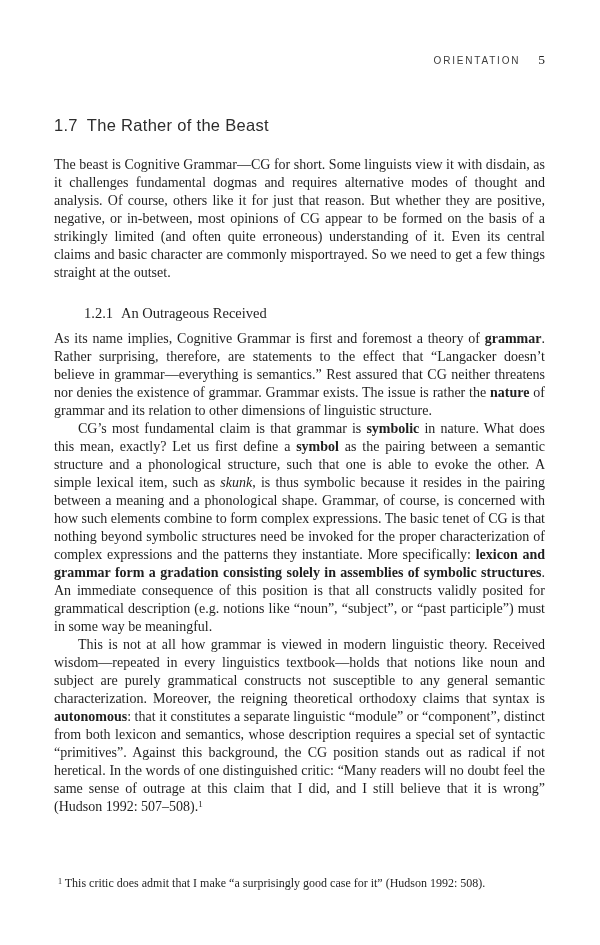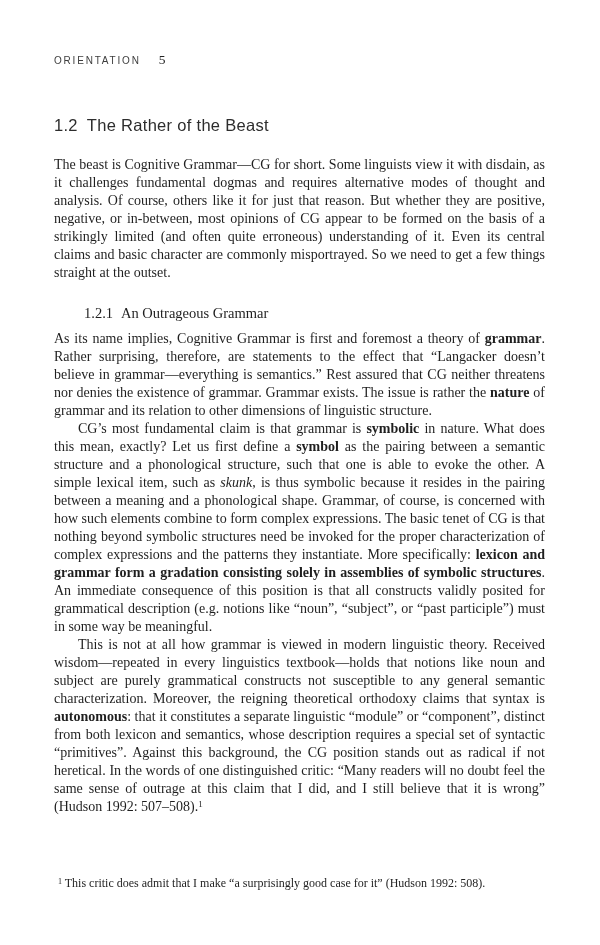--- a/index.html
+++ b/index.html
@@ -9,21 +9,21 @@
     font-family: "Liberation Serif", serif;
     color: #1f1f1f;
     position: relative;
     overflow: hidden;
   }
   .page { position: absolute; inset: 0; background: #ffffff; }
 
   
   .running-head {
     position: absolute; top: 50px; left: 54px; right: 55px;
-    white-space: nowrap;
+    text-align: right; white-space: nowrap;
   }
   .running-title {
     font-family: "Liberation Sans", sans-serif;
     font-size: 10px; letter-spacing: 1.8px;
     color: #3d3d3d;
   }
   .page-num {
     font-family: "Liberation Serif", serif;
     font-size: 13.5px; color: #222222;
     margin-left: 18px;
@@ -90,27 +90,27 @@
 <div class="page">
 
   <div class="running-head">
     <span class="running-title">ORIENTATION</span><span class="page-num">5</span>
   </div>
 
   <div class="content">
 
 
     <h2 class="section-heading">
-      <span class="num">1.2</span><span>The Rather of the Beast</span>
+      <span class="num">1.7</span><span>The Rather of the Beast</span>
     </h2>
 
     <p><span>The beast is Cognitive Grammar—CG for short. Some linguists view it with disdain, as it challenges fundamental dogmas and requires alternative modes of thought and analysis. Of course, others like it for just that reason. But whether they are positive, negative, or in-between, most opinions of CG appear to be formed on the basis of a strikingly limited (and often quite erroneous) understanding of it. Even its central claims and basic character are commonly misportrayed. So we need to get a few things straight at the outset.</span></p>
 
     <h3 class="subsection-heading">
-      <span class="num">1.2.1</span><span>An Outrageous Grammar</span>
+      <span class="num">1.2.1</span><span>An Outrageous Received</span>
     </h3>
 
     <p><span>As its name implies, Cognitive Grammar is first and foremost a theory of </span><b>grammar</b><span>. Rather surprising, therefore, are statements to the effect that “Langacker doesn’t believe in grammar—everything is semantics.” Rest assured that CG neither threatens nor denies the existence of grammar. Grammar exists. The issue is rather the </span><b>nature</b><span> of grammar and its relation to other dimensions of linguistic structure.</span></p>
     <p class="indent"><span>CG’s most fundamental claim is that grammar is </span><b>symbolic</b><span> in nature. What does this mean, exactly? Let us first define a </span><b>symbol</b><span> as the pairing between a semantic structure and a phonological structure, such that one is able to evoke the other. A simple lexical item, such as </span><i>skunk</i><span>, is thus symbolic because it resides in the pairing between a meaning and a phonological shape. Grammar, of course, is concerned with how such elements combine to form complex expressions. The basic tenet of CG is that nothing beyond symbolic structures need be invoked for the proper characterization of complex expressions and the patterns they instantiate. More specifically: </span><b>lexicon and grammar form a gradation consisting solely in assemblies of symbolic structures</b><span>. An immediate consequence of this position is that all constructs validly posited for grammatical description (e.g. notions like “noun”, “subject”, or “past participle”) must in some way be meaningful.</span></p>
     <p class="indent"><span>This is not at all how grammar is viewed in modern linguistic theory. Received wisdom—repeated in every linguistics textbook—holds that notions like noun and subject are purely grammatical constructs not susceptible to any general semantic characterization. Moreover, the reigning theoretical orthodoxy claims that syntax is </span><b>autonomous</b><span>: that it constitutes a separate linguistic “module” or “component”, distinct from both lexicon and semantics, whose description requires a special set of syntactic “primitives”. Against this background, the CG position stands out as radical if not heretical. In the words of one distinguished critic: “Many readers will no doubt feel the same sense of outrage at this claim that I did, and I still believe that it is wrong” (Hudson 1992: 507–508).</span><sup class="fn-mark">1</sup></p>
 
   </div>
 
   <div class="footnote"><sup class="fn-mark">1</sup><span> This critic does admit that I make “a surprisingly good case for it” (Hudson 1992: 508).</span></div>
 

